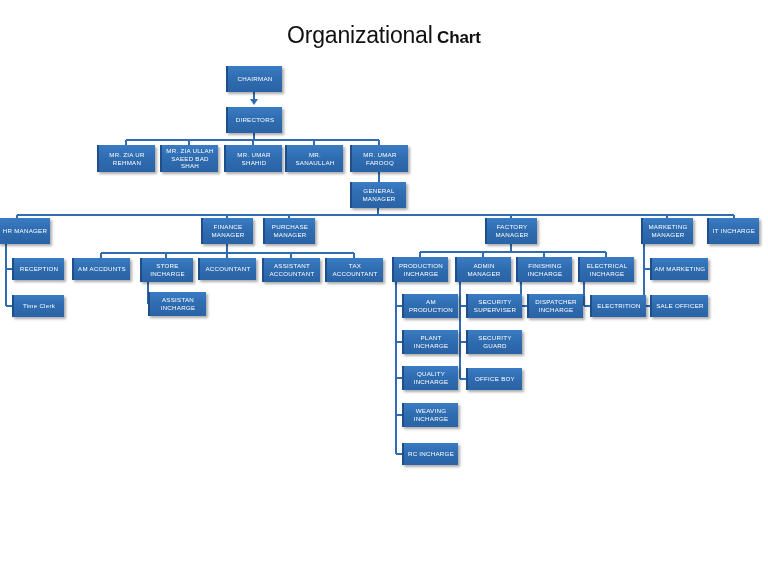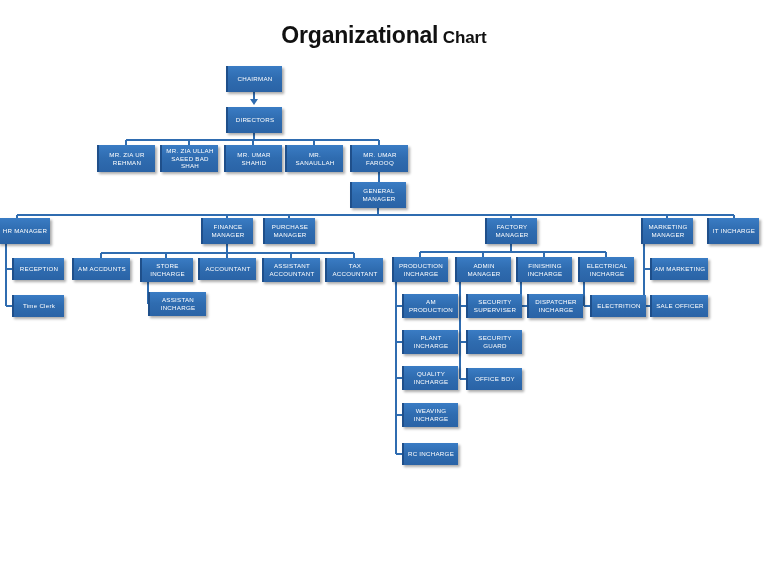--- a/index.html
+++ b/index.html
@@ -27,21 +27,21 @@
     position: absolute;
     left: 0;
     top: 22px;
     width: 768px;
     text-align: center;
     white-space: nowrap;
     color: #111111;
   }
   .title .t-main {
     font-size: 23px;
-    font-weight: bold;
+    font-weight: normal;
     letter-spacing: -0.2px;
   }
   .title .t-sub {
     font-size: 17px;
     font-weight: bold;
     letter-spacing: -0.1px;
     margin-top: 48px;
   }
 
   

